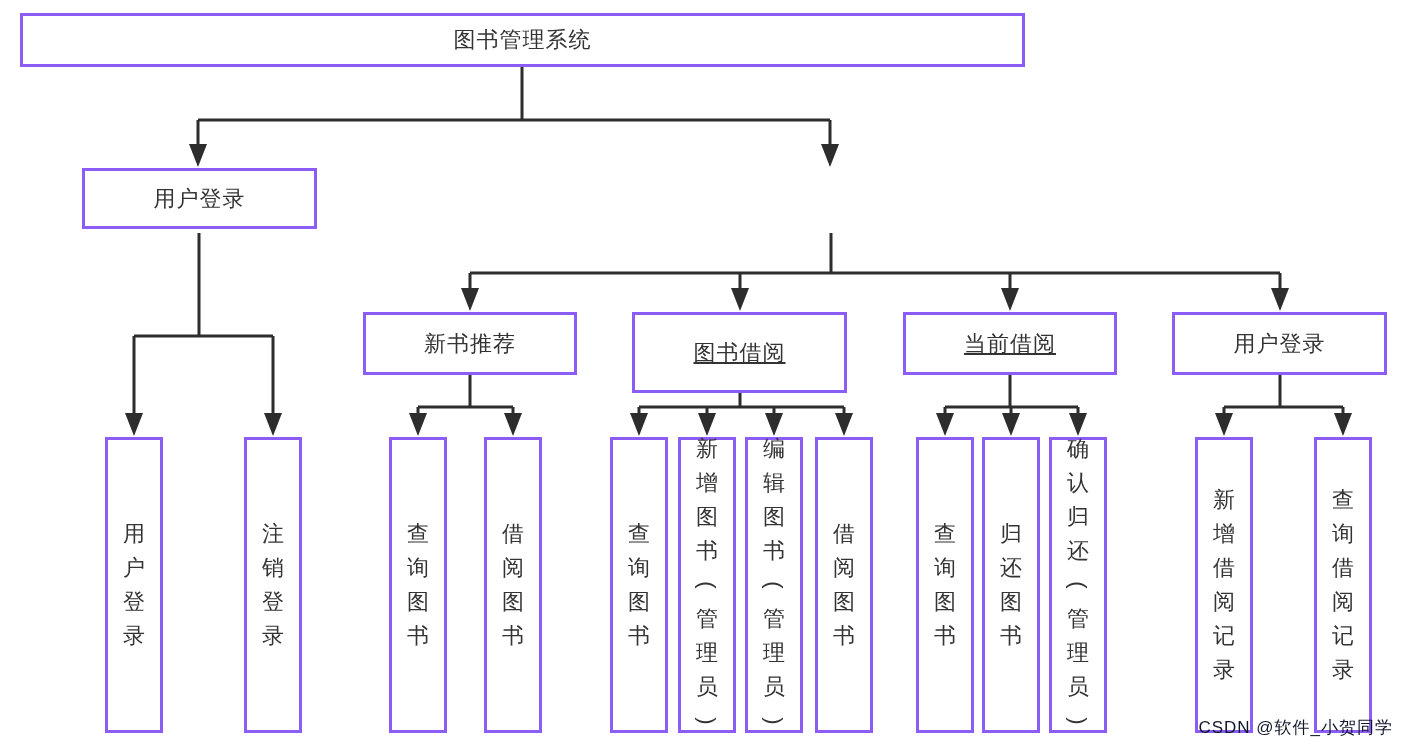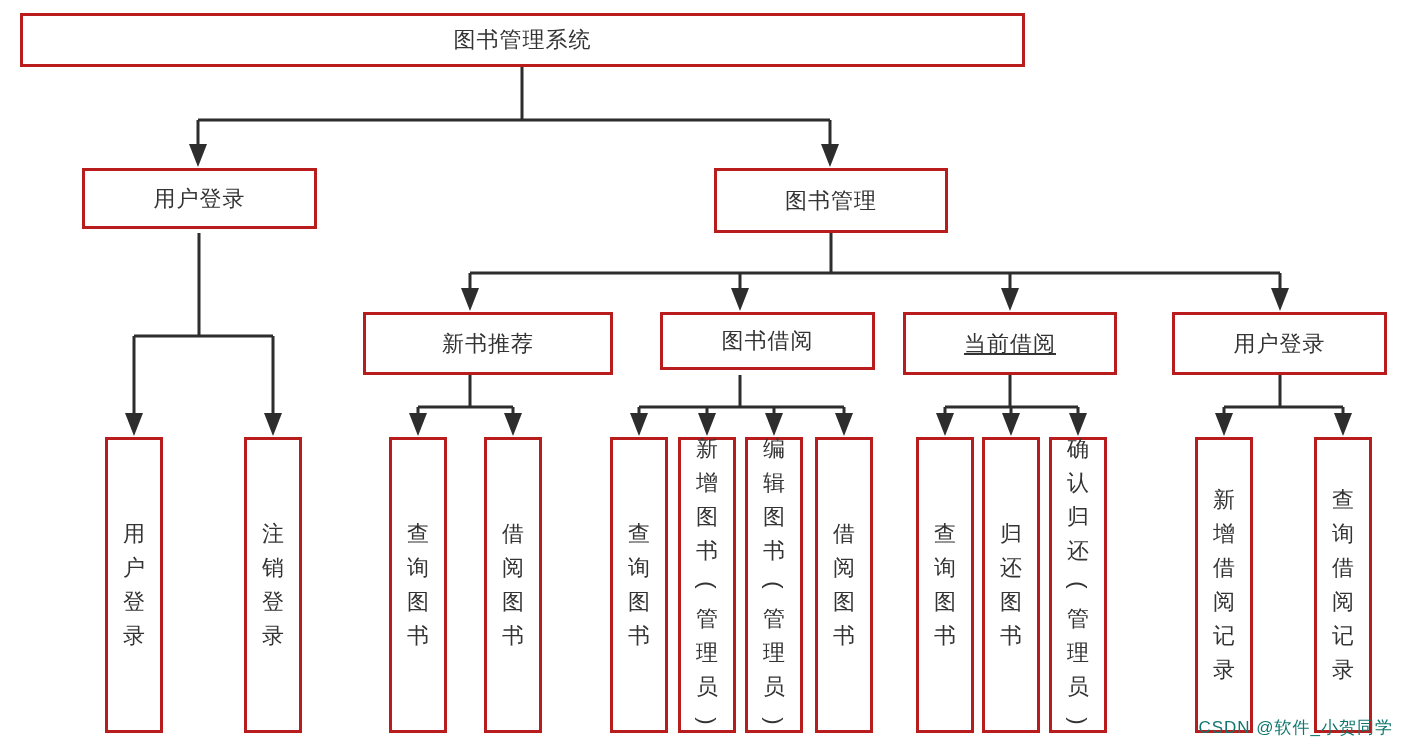--- a/index.html
+++ b/index.html
@@ -5,31 +5,31 @@
   html,body{margin:0;padding:0;background:#ffffff;}
   .stage{
     position:relative;width:1405px;height:747px;background:#ffffff;overflow:hidden;
     font-family:"Liberation Sans","DejaVu Sans",sans-serif;color:#333333;
   }
   .connectors{position:absolute;left:0;top:0;width:1405px;height:747px;}
   .connectors path{stroke:#2d2d2d;stroke-width:3;fill:none;}
   .connectors polygon{fill:#2d2d2d;stroke:none;}
   .box{
     position:absolute;box-sizing:border-box;background:#ffffff;
-    border:3px solid #b91c1c;display:flex;align-items:center;justify-content:center;
+    border:3px solid #8b5cf6;display:flex;align-items:center;justify-content:center;
   }
   .hlabel{font-size:22px;color:#333333;letter-spacing:1px;white-space:nowrap;}
   .vlabel{
     display:flex;flex-direction:column;align-items:center;justify-content:center;
     width:100%;height:100%;
   }
   .vchar{display:block;height:34px;line-height:34px;font-size:22px;color:#333333;text-align:center;}
   .vchar.rot{transform:rotate(90deg);}
   .watermark{
-    position:absolute;right:12px;bottom:8px;font-size:17px;color:#0f766e;
+    position:absolute;right:12px;bottom:8px;font-size:17px;color:#0f172a;
     letter-spacing:1px;white-space:nowrap;
   }
 </style>
 </head>
 <body>
 
 <div class="stage">
 
   <svg class="connectors" viewBox="0 0 1405 747" xmlns="http://www.w3.org/2000/svg">
 
@@ -67,28 +67,25 @@
     <polygon points="1343,436 1334,413 1352,413"></polygon>
   </svg>
 
   <div class="box" style="left:20px;top:13px;width:1005px;height:54px;">
     <span class="hlabel">图书管理系统</span>
   </div>
 
   <div class="box" style="left:82px;top:168px;width:235px;height:61px;">
     <span class="hlabel">用户登录</span>
   </div>
-  <div class="box" style="left:714px;top:168px;width:234px;height:65px;">
-    <span class="hlabel">图书管理</span>
-  </div>
-
-  <div class="box" style="left:363px;top:312px;width:250px;height:63px;">
+
+  <div class="box" style="left:363px;top:312px;width:214px;height:63px;">
     <span class="hlabel">新书推荐</span>
   </div>
-  <div class="box" style="left:660px;top:312px;width:215px;height:58px;">
+  <div class="box" style="left:632px;top:312px;width:215px;height:81px;text-decoration:underline;">
     <span class="hlabel">图书借阅</span>
   </div>
   <div class="box" style="left:903px;top:312px;width:214px;height:63px;text-decoration:underline;">
     <span class="hlabel">当前借阅</span>
   </div>
   <div class="box" style="left:1172px;top:312px;width:215px;height:63px;">
     <span class="hlabel">用户登录</span>
   </div>
 
   <div class="box" style="left:105px;top:437px;width:58px;height:296px;">

